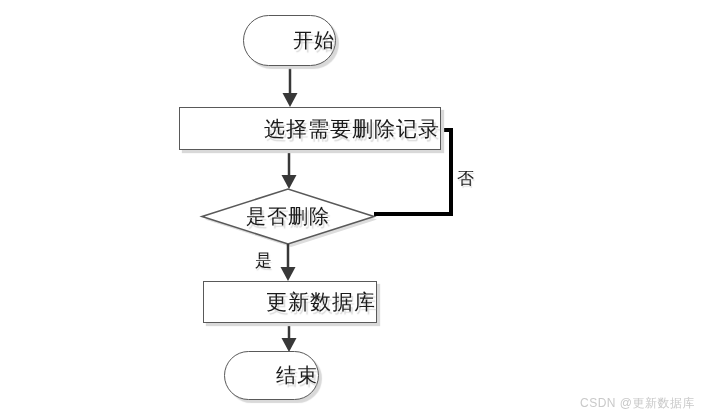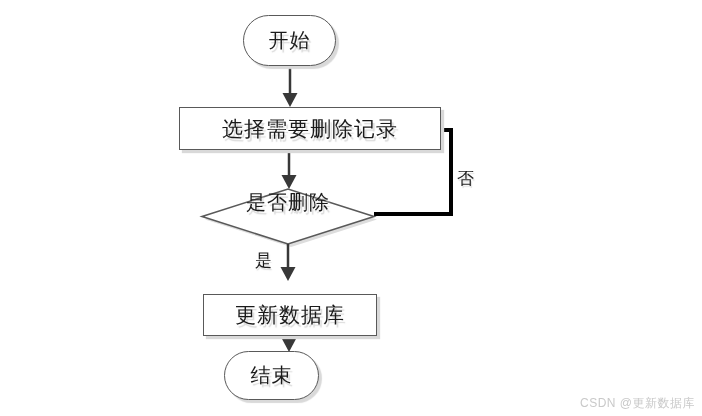--- a/index.html
+++ b/index.html
@@ -9,34 +9,34 @@
     background:#ffffff;
     font-family:"Liberation Serif","DejaVu Serif",serif;
     overflow:hidden;
   }
   .layer{position:absolute;left:0;top:0;}
   .node{
     position:absolute;
     background:#ffffff;
     border:1.6px solid #595959;
     box-sizing:border-box;
-    display:flex;align-items:center;justify-content:center;
+    display:flex;align-items:center;justify-content:flex-end;
     color:#1a1a1a;
     box-shadow:3px 3px 1px #d9d9d9;
   }
   .node .lbl{
     text-shadow:2px 3px 1px rgba(185,185,185,0.55);
     letter-spacing:1px;
     white-space:nowrap;
   }
   .terminator{border-radius:26px;font-size:20px;}
   .process{font-size:21px;}
   .diamond-box{
     position:absolute;
-    display:flex;justify-content:center;
+    display:flex;align-items:center;justify-content:center;
     color:#1a1a1a;font-size:20px;
   }
   .diamond-box .lbl{
     position:relative;z-index:2;
     text-shadow:2px 3px 1px rgba(185,185,185,0.55);
     letter-spacing:1px;white-space:nowrap;
   }
   .edge-label{
     position:absolute;
     font-size:17px;color:#1a1a1a;
@@ -98,21 +98,21 @@
   </div>
 
   <div class="diamond-box" style="left:202px;top:189px;width:172px;height:55px;">
     <span class="lbl">是否删除</span>
   </div>
 
   <div class="edge-label" style="left:255px;top:249px;">是</div>
 
   <div class="edge-label" style="left:457px;top:167px;">否</div>
 
-  <div class="node process" style="left:203px;top:281px;width:174px;height:42px;margin-top:13px;">
+  <div class="node process" style="left:203px;top:281px;width:174px;height:42px;">
     <span class="lbl">更新数据库</span>
   </div>
 
   <div class="node terminator" style="left:224px;top:351px;width:95px;height:49px;">
     <span class="lbl">结束</span>
   </div>
 
   <div class="watermark">CSDN @更新数据库</div>
 
 </div>

